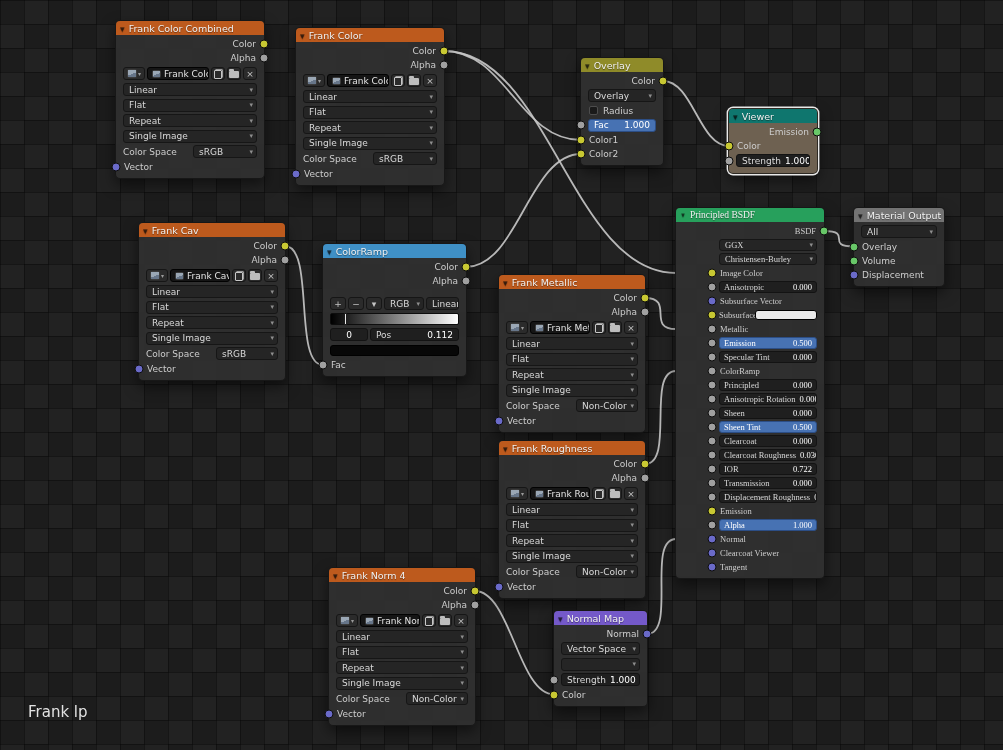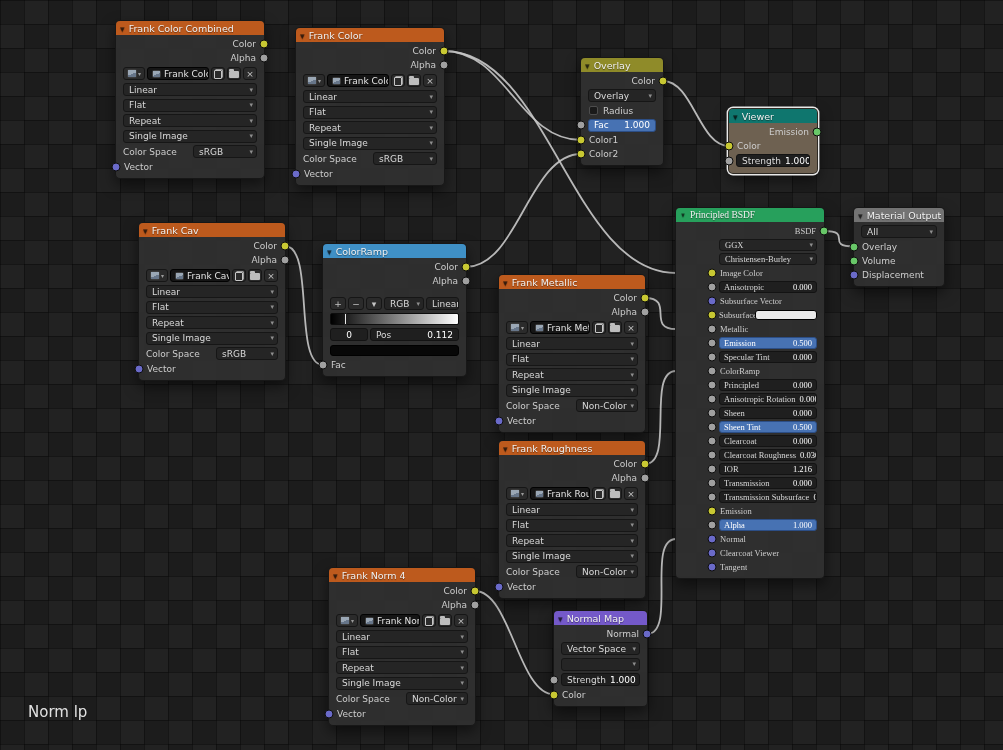--- a/index.html
+++ b/index.html
@@ -789,34 +789,34 @@
             <span class="socket in" style="background: rgb(160, 160, 160);"></span>
             <div class="slider">
               <span class="slabel">Clearcoat Roughness</span>
               <span class="svalue">0.030</span>
             </div>
           </div>
           <div class="row widget">
             <span class="socket in" style="background: rgb(160, 160, 160);"></span>
             <div class="slider">
               <span class="slabel">IOR</span>
-              <span class="svalue">1.216</span>
+              <span class="svalue">0.722</span>
             </div>
           </div>
           <div class="row widget">
             <span class="socket in" style="background: rgb(160, 160, 160);"></span>
             <div class="slider">
               <span class="slabel">Transmission</span>
               <span class="svalue">0.000</span>
             </div>
           </div>
           <div class="row widget">
             <span class="socket in" style="background: rgb(160, 160, 160);"></span>
             <div class="slider">
-              <span class="slabel">Transmission Subsurface</span>
+              <span class="slabel">Displacement Roughness</span>
               <span class="svalue">0.000</span>
             </div>
           </div>
           <div class="row">
             <span class="socket in" style="background: rgb(200, 200, 50);"></span>
             <span class="label">Emission</span>
           </div>
           <div class="row widget">
             <span class="socket in" style="background: rgb(160, 160, 160);"></span>
             <div class="slider hl">
@@ -858,14 +858,14 @@
             <span class="socket in" style="background: rgb(104, 199, 104);"></span>
             <span class="label">Volume</span>
           </div>
           <div class="row">
             <span class="socket in" style="background: rgb(106, 106, 201);"></span>
             <span class="label">Displacement</span>
           </div>
         </div>
       </div>
     </div>
-  <div id="annotation">Norm lp</div>
+  <div id="annotation">Frank lp</div>
 </div>
 
 </body></html>

